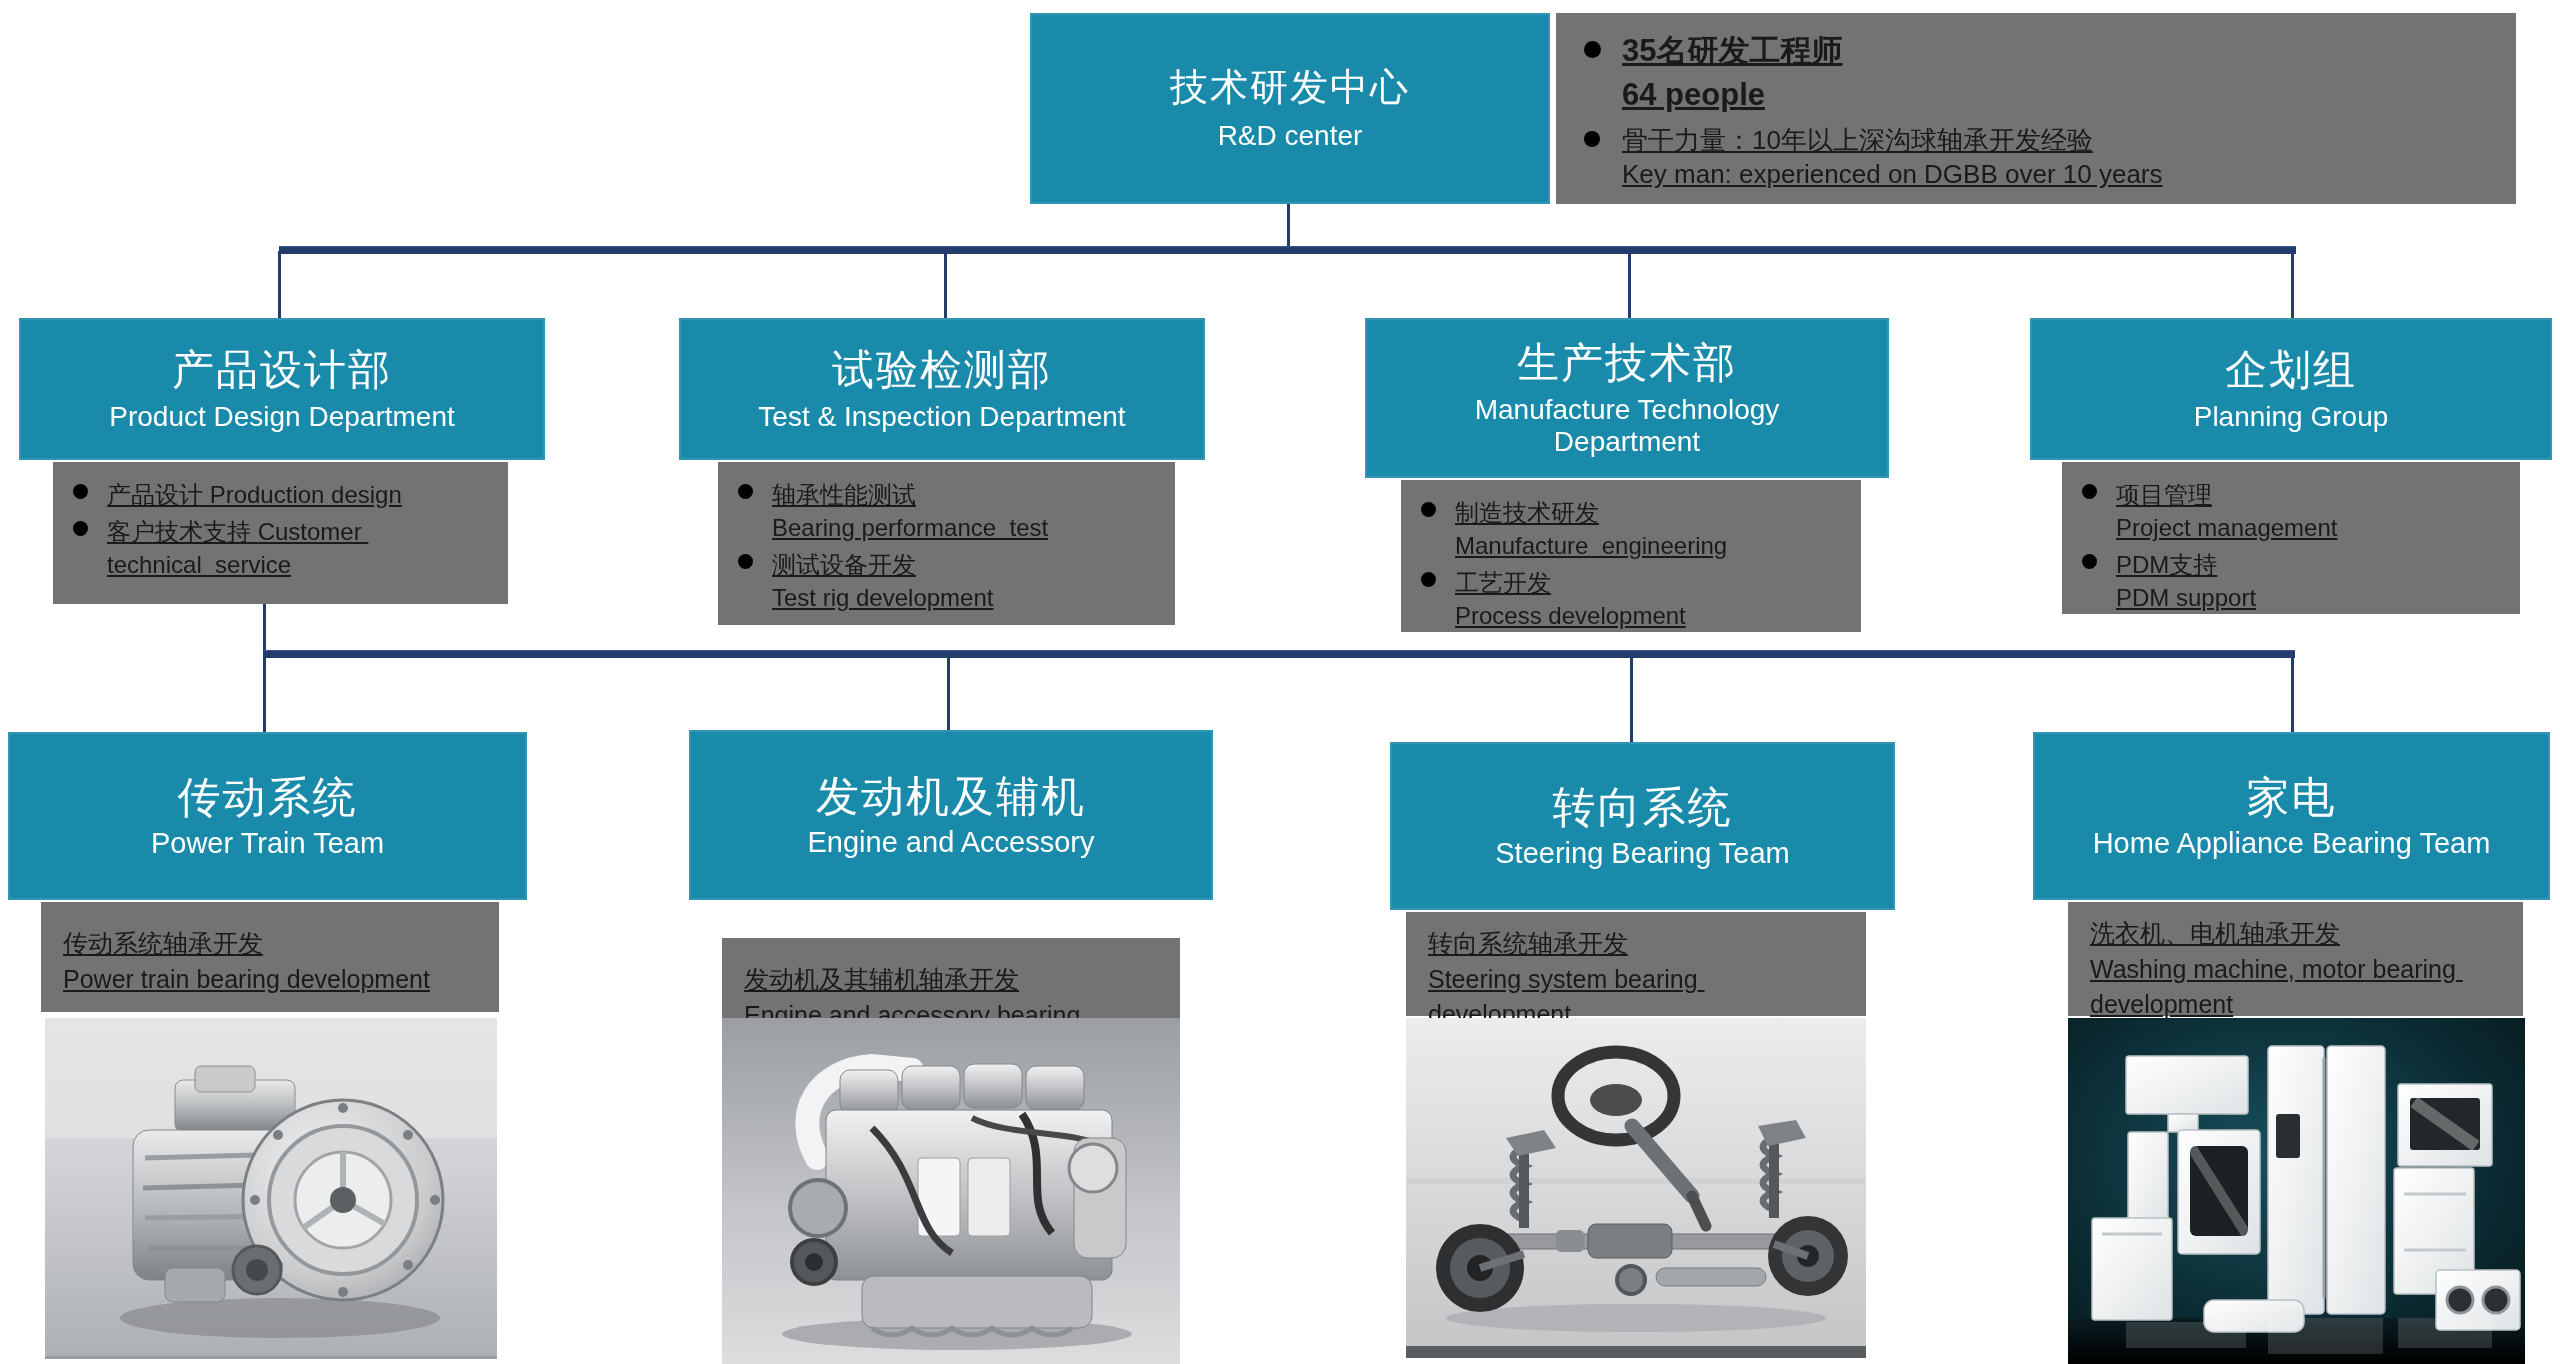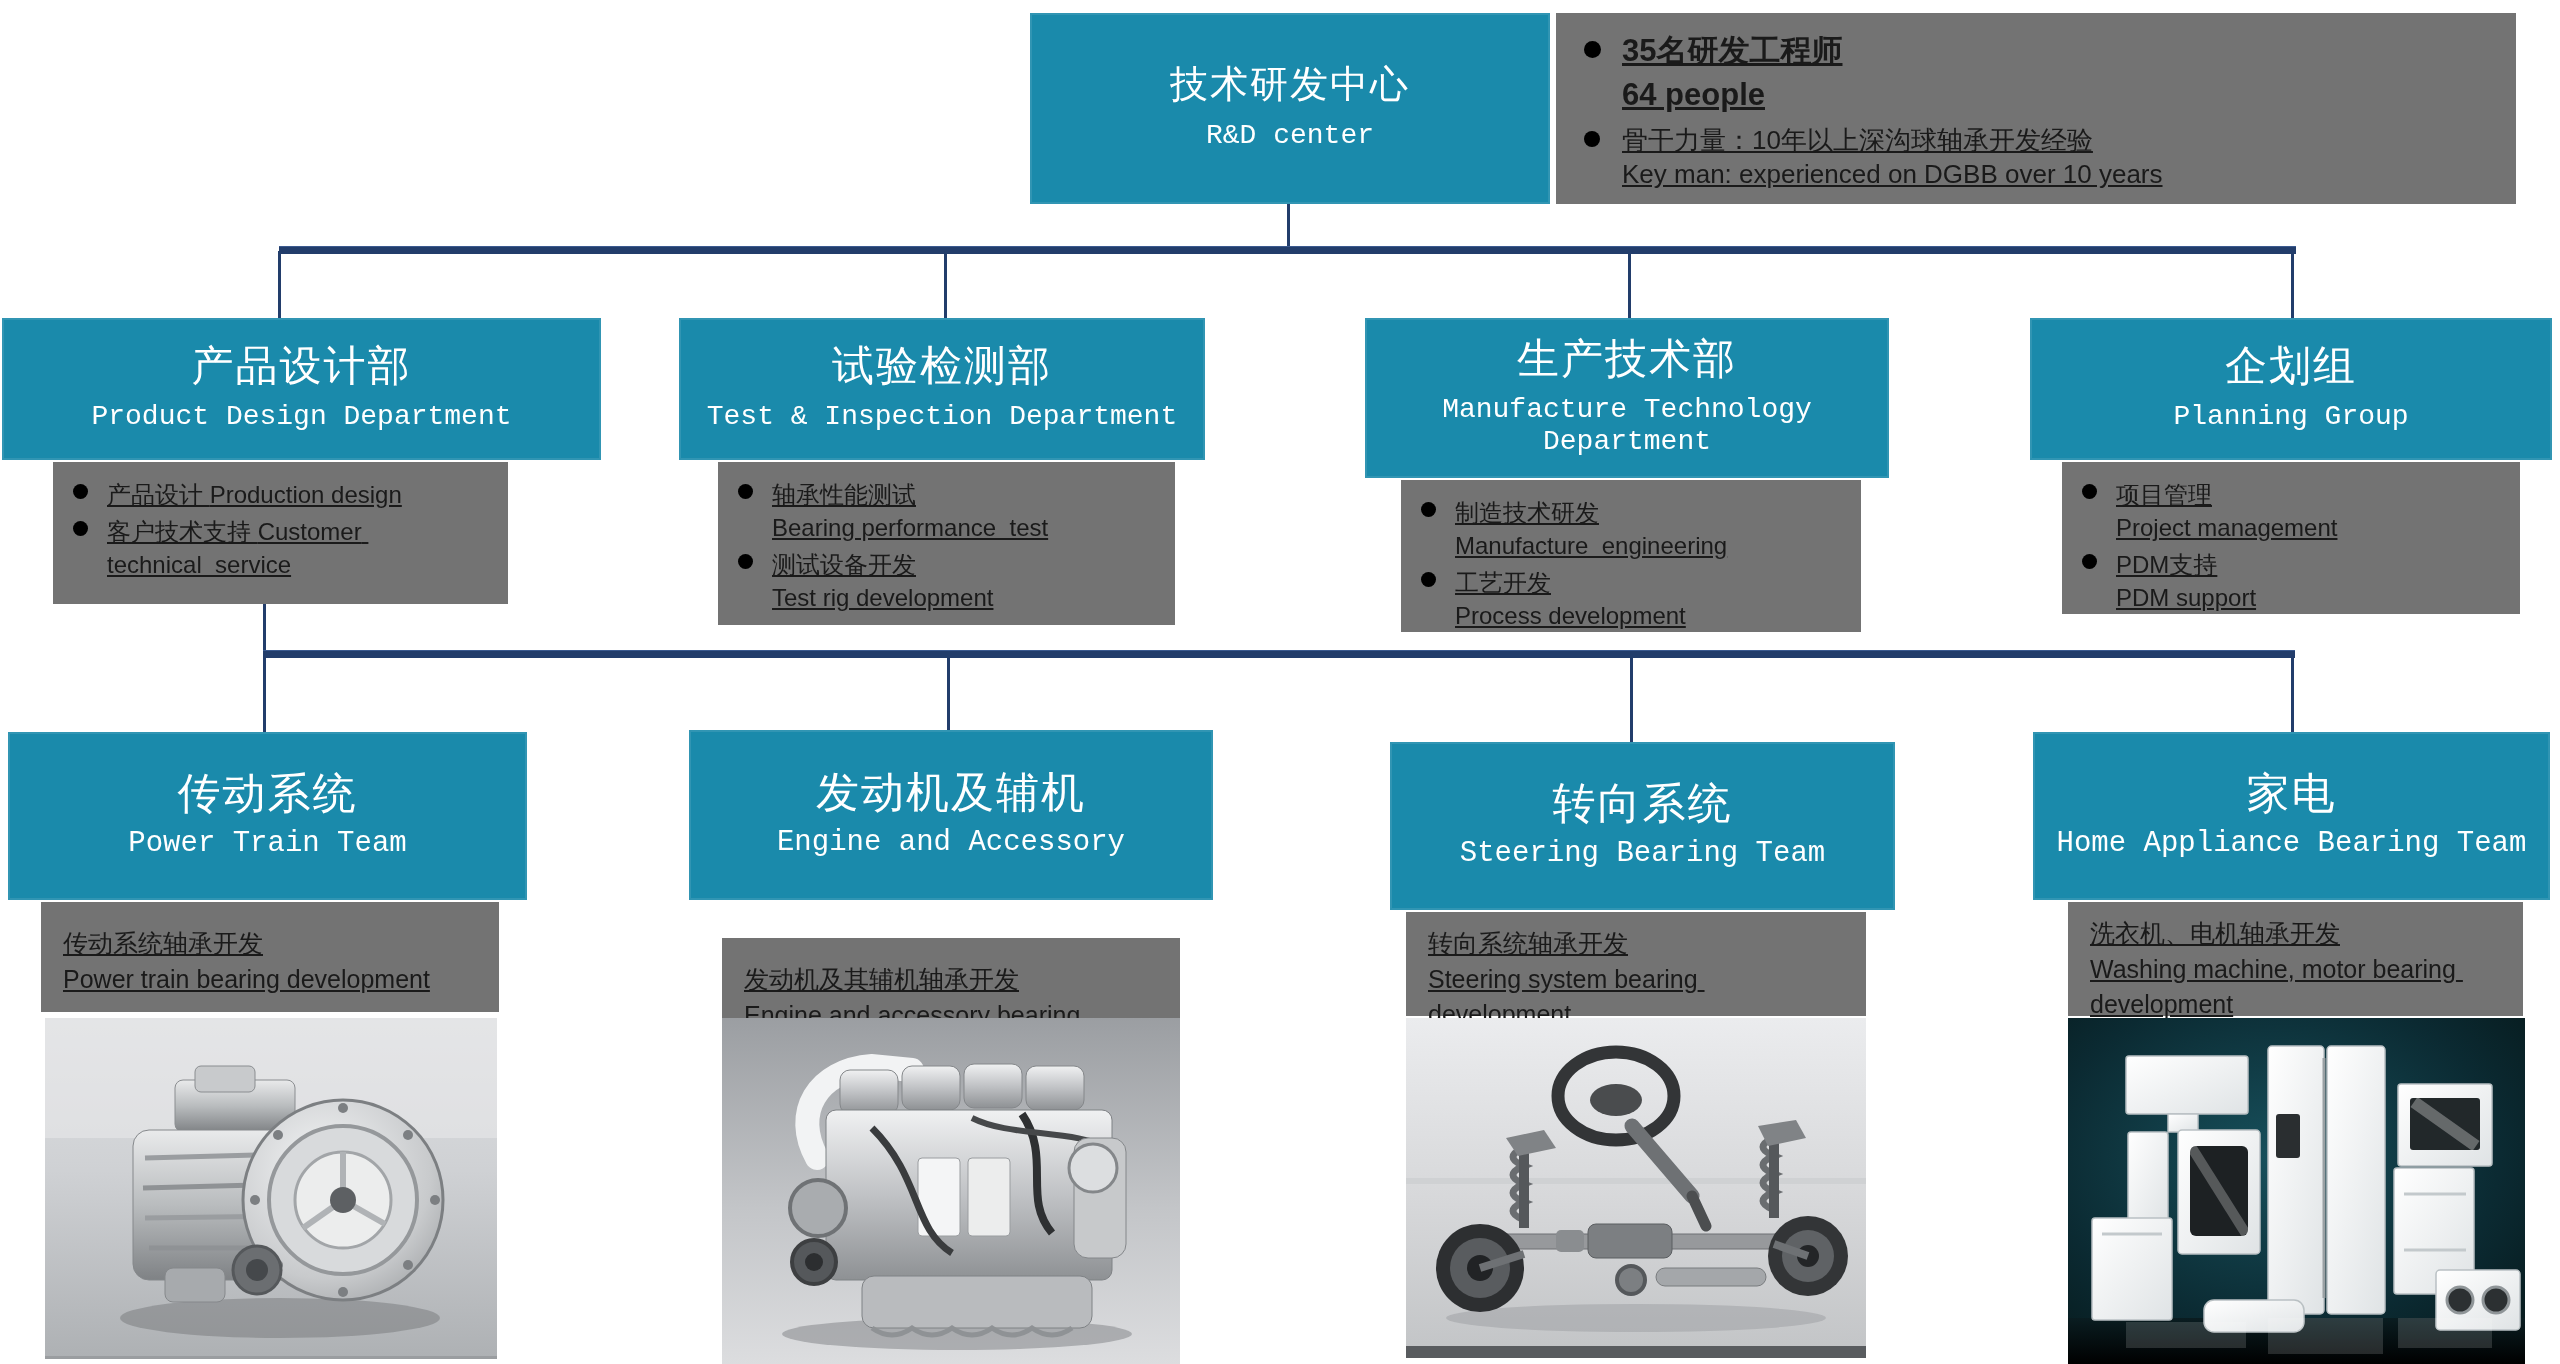--- a/index.html
+++ b/index.html
@@ -8,21 +8,20 @@
     font-family:"Liberation Sans","DejaVu Sans",sans-serif;color:#1a1a1a;
   }
   .abs{position:absolute;}
   .pre{white-space:pre-wrap;}
 
   
   .teal{
     background:#1a8aab;color:#ffffff;display:flex;flex-direction:column;
     justify-content:center;align-items:center;text-align:center;
     box-shadow:inset 0 0 0 2px rgba(255,255,255,0.10);
-    font-family:Liberation Mono, monospace;
   }
   .teal .zh{font-size:42px;line-height:1.18;letter-spacing:2px;}
   .teal .en{font-size:28px;line-height:1.15;margin-top:6px;}
   #top-box .zh{font-size:38px;}
   #top-box .en{font-size:28px;margin-top:10px;}
   .team .zh{font-size:43px;}
   .team .en{font-size:29px;margin-top:4px;}
 
   
   .gray{background:#737373;text-decoration:underline;}
@@ -86,21 +85,21 @@
       <div class="pre">35名研发工程师</div>
       <div class="pre">64 people</div>
     </div>
     <div class="info-item normal">
       <span class="dot"></span>
       <div class="pre">骨干力量：10年以上深沟球轴承开发经验</div>
       <div class="pre">Key man: experienced on DGBB over 10 years</div>
     </div>
   </div>
 
-  <div class="abs teal" style="left:2px;top:318px;width:599px;height:142px;">
+  <div class="abs teal" style="left:19px;top:318px;width:526px;height:142px;">
     <div class="zh">产品设计部</div>
     <div class="en">Product Design Department</div>
   </div>
   <div id="dept-gray-0" class="abs gray blist" style="left:53px;top:462px;width:455px;height:142px;box-sizing:border-box;">
     <div class="bitem inline-item">
       <span class="dot"></span><span class="pre zh">产品设计 </span><span class="pre en">Production design</span>
     </div>
     <div class="bitem inline-item">
       <span class="dot"></span><span class="pre zh">客户技术支持 </span><span class="pre en">Customer technical  service</span>
     </div>

